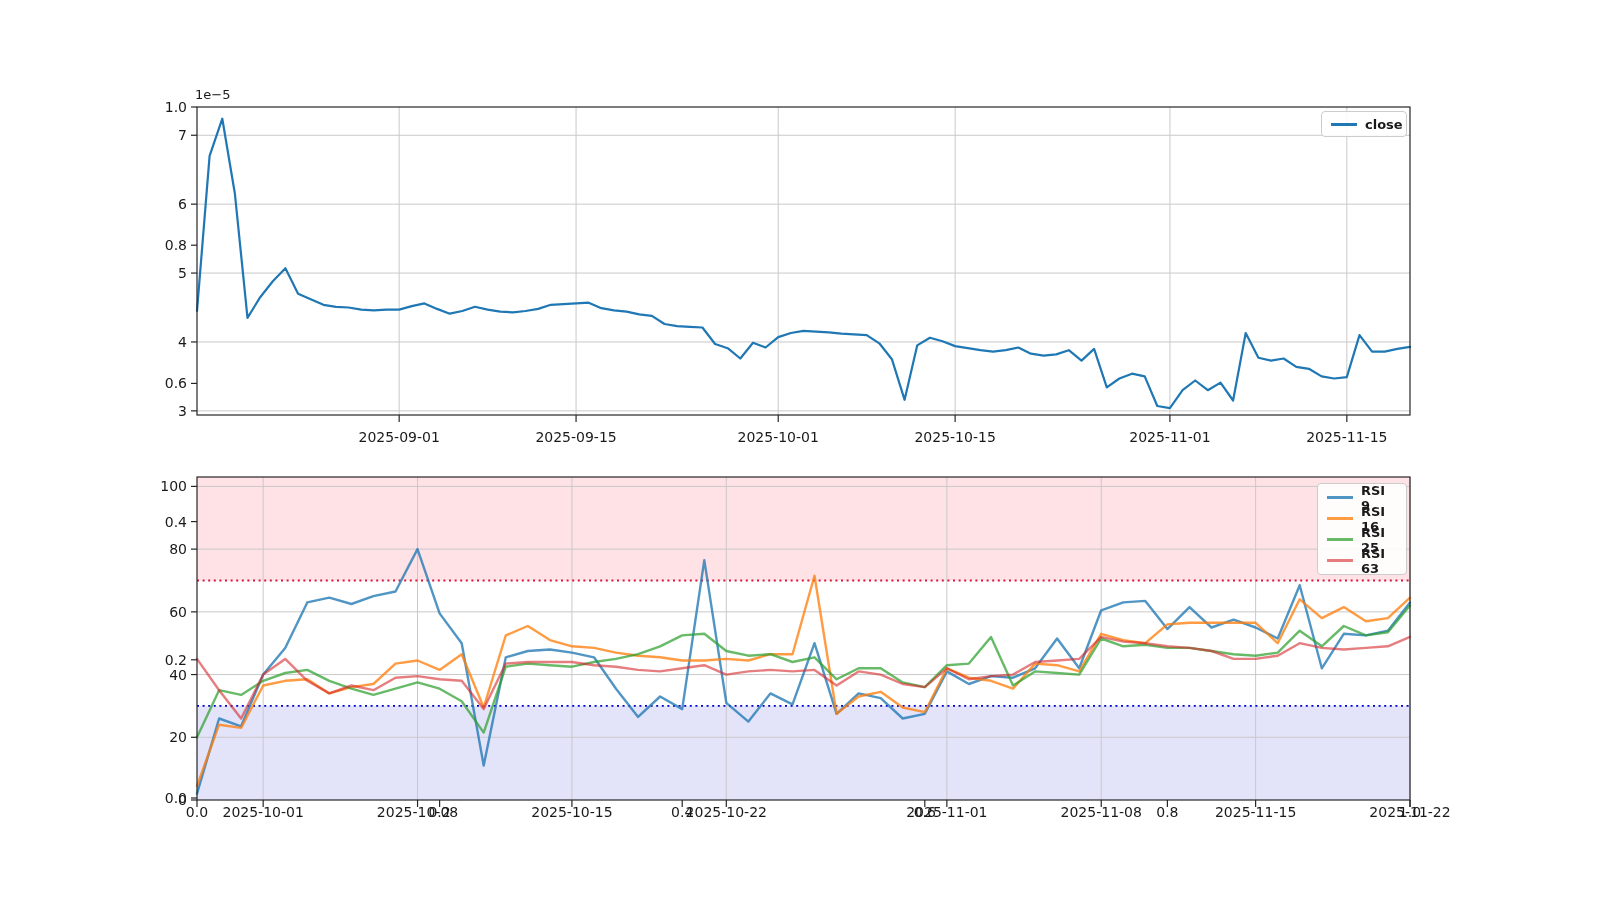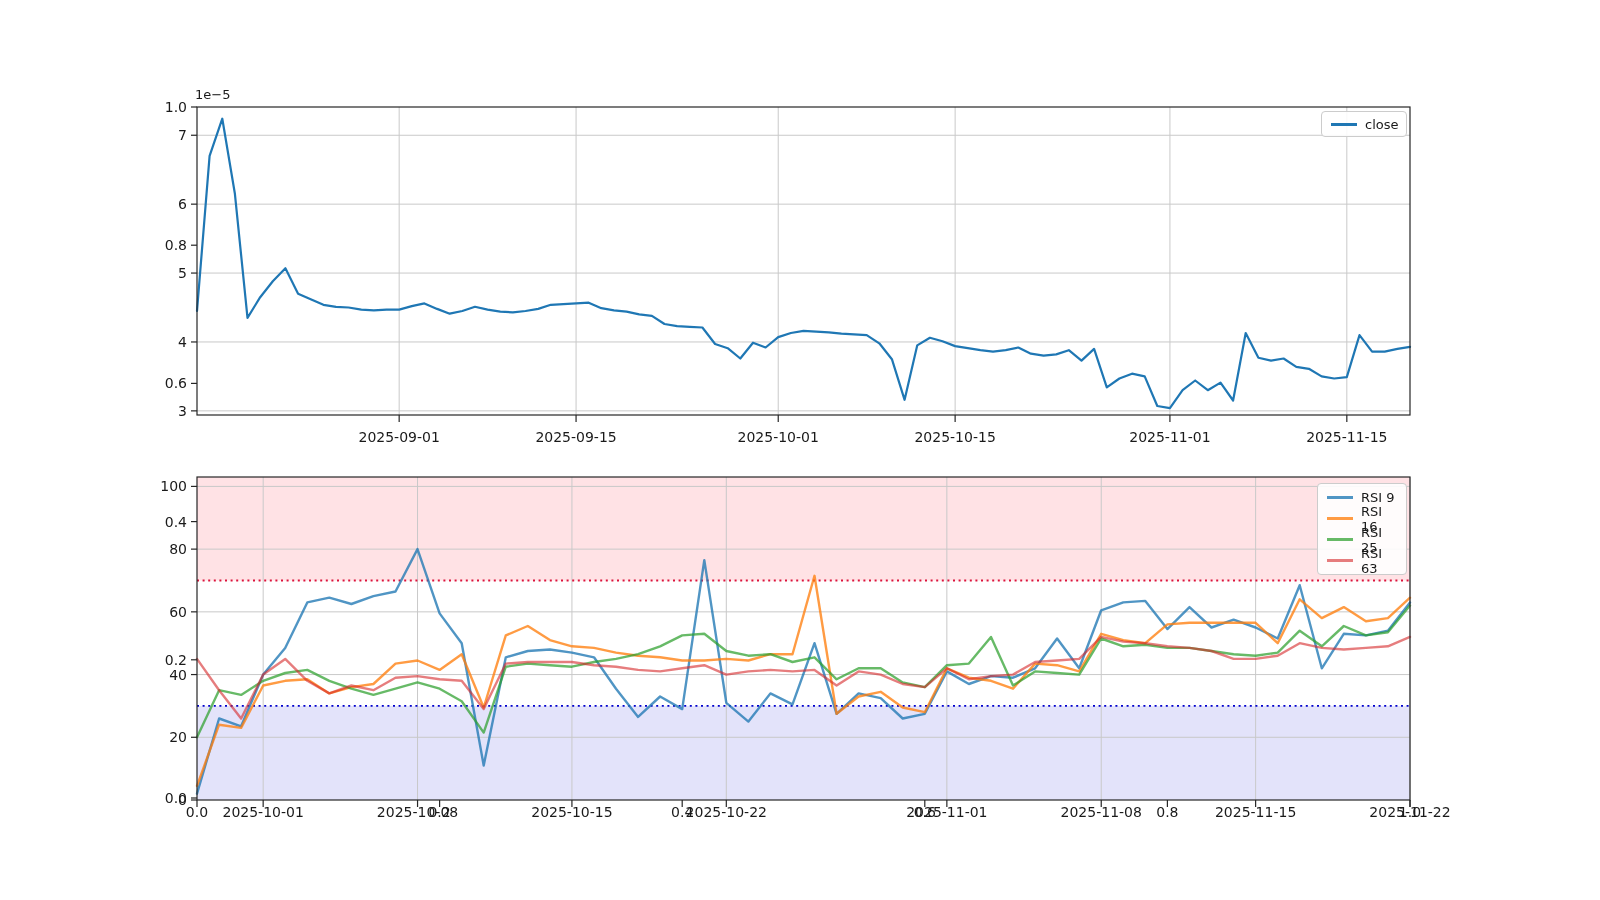--- a/index.html
+++ b/index.html
@@ -4,21 +4,21 @@
 <style>
   html,body{margin:0;padding:0;background:#ffffff;}
   #stage{position:relative;width:1600px;height:900px;background:#ffffff;overflow:hidden;
          font-family:"DejaVu Sans","Liberation Sans",sans-serif;}
   #plot-svg{position:absolute;left:0;top:0;}
   .wm{position:absolute;left:197px;top:429px;width:1213px;text-align:center;
       font-size:27px;line-height:1;letter-spacing:0.5px;}
   .rsi-title{position:absolute;left:197px;top:452px;width:1213px;text-align:center;
       font-size:15px;color:#1a1a1a;line-height:1;}
   .legend{position:absolute;background:rgba(255,255,255,0.88);border:1px solid #cccccc;
-      border-radius:4px;box-sizing:border-box;font-size:13px;color:#1a1a1a;}
+      border-radius:4px;box-sizing:border-box;font-size:13px;color:#1a1a1a;font-weight:bold;}
   .legend-top{left:1321px;top:111px;width:86px;height:26px;display:flex;align-items:center;
       gap:8px;padding:0 9px;}
   .legend-rsi{left:1317px;top:483px;width:90px;padding:6px 9px;display:flex;
       flex-direction:column;gap:6px;}
   .legend-row{display:flex;align-items:center;gap:8px;height:15px;}
   .sample{display:inline-block;width:26px;height:3px;flex:0 0 26px;}
 </style>
 </head>
 <body>
 

